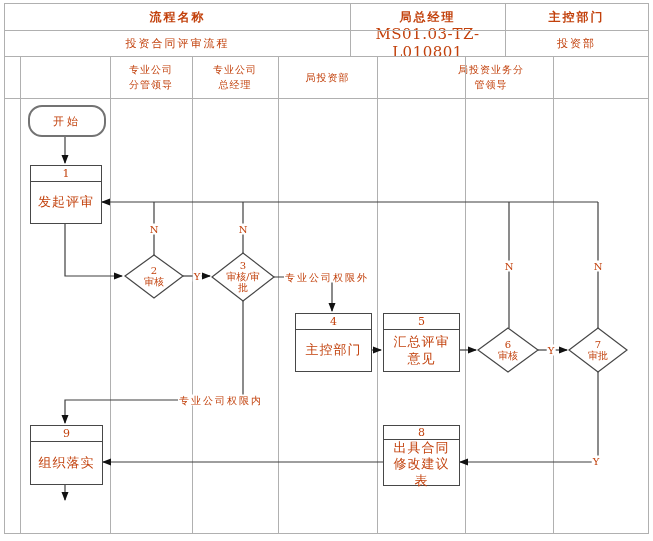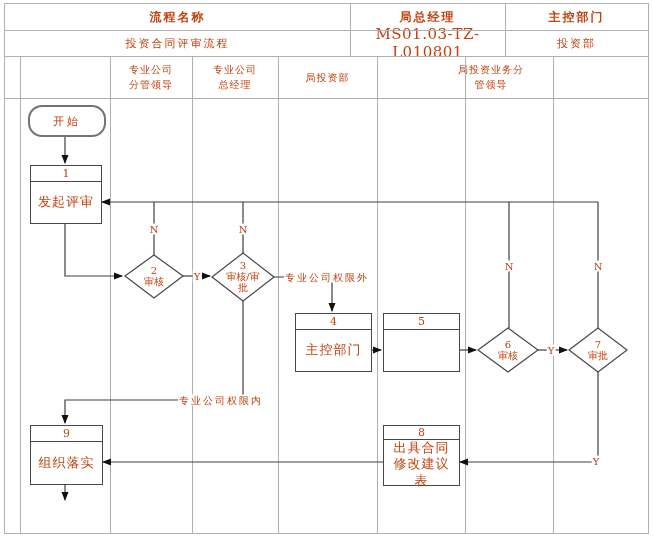--- a/index.html
+++ b/index.html
@@ -104,20 +104,21 @@
   <div class="pbox" style="left:30px;top:165px;width:70px;height:57px;">
     <div class="pnum">1</div>
     <div class="plabel">发起评审</div>
   </div>
   <div class="pbox" style="left:295px;top:313px;width:75px;height:57px;">
     <div class="pnum">4</div>
     <div class="plabel">主控部门</div>
   </div>
   <div class="pbox" style="left:383px;top:313px;width:75px;height:57px;">
     <div class="pnum">5</div>
+    <div class="plabel">汇总评审意见</div>
   </div>
   <div class="pbox" style="left:383px;top:425px;width:75px;height:59px;">
     <div class="pnum">8</div>
     <div class="plabel">出具合同修改建议表</div>
   </div>
   <div class="pbox" style="left:30px;top:425px;width:71px;height:58px;">
     <div class="pnum">9</div>
     <div class="plabel">组织落实</div>
   </div>
 

